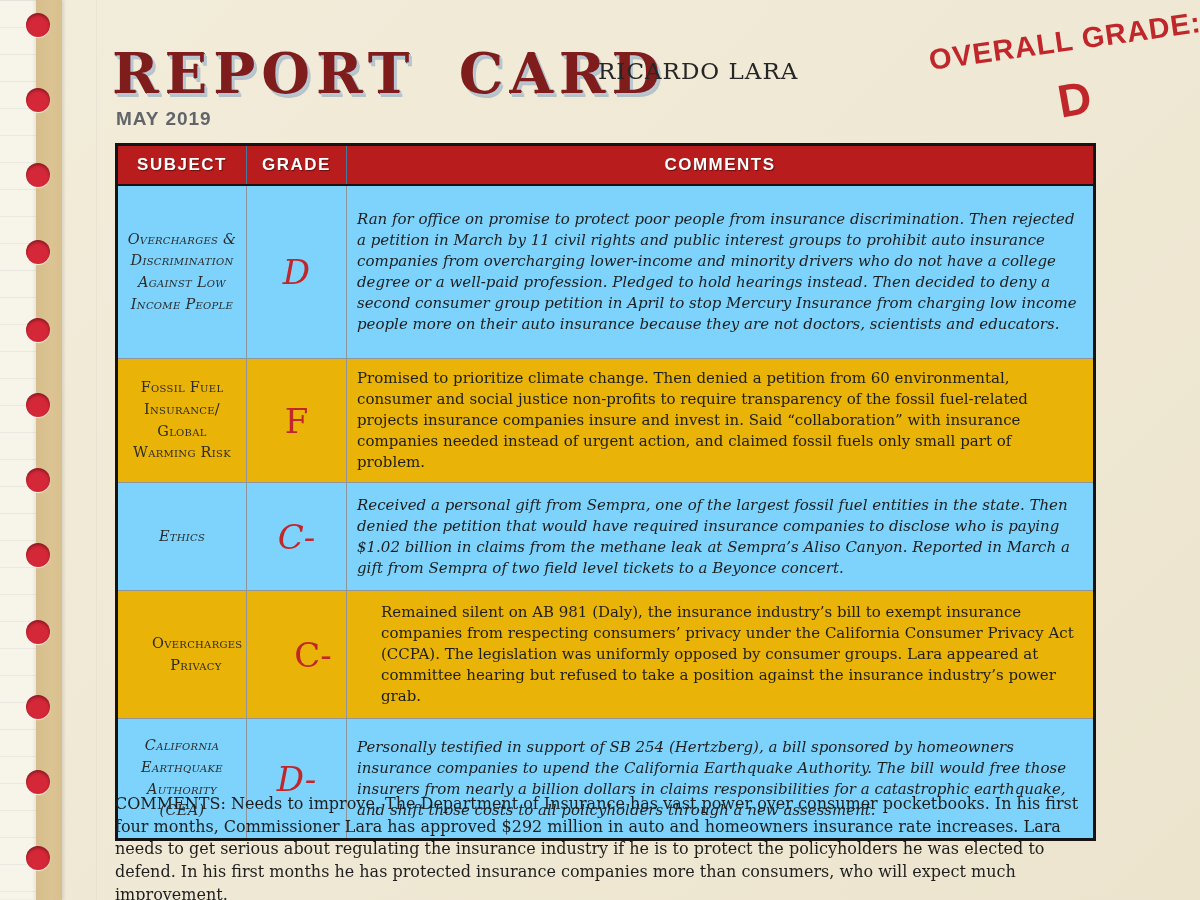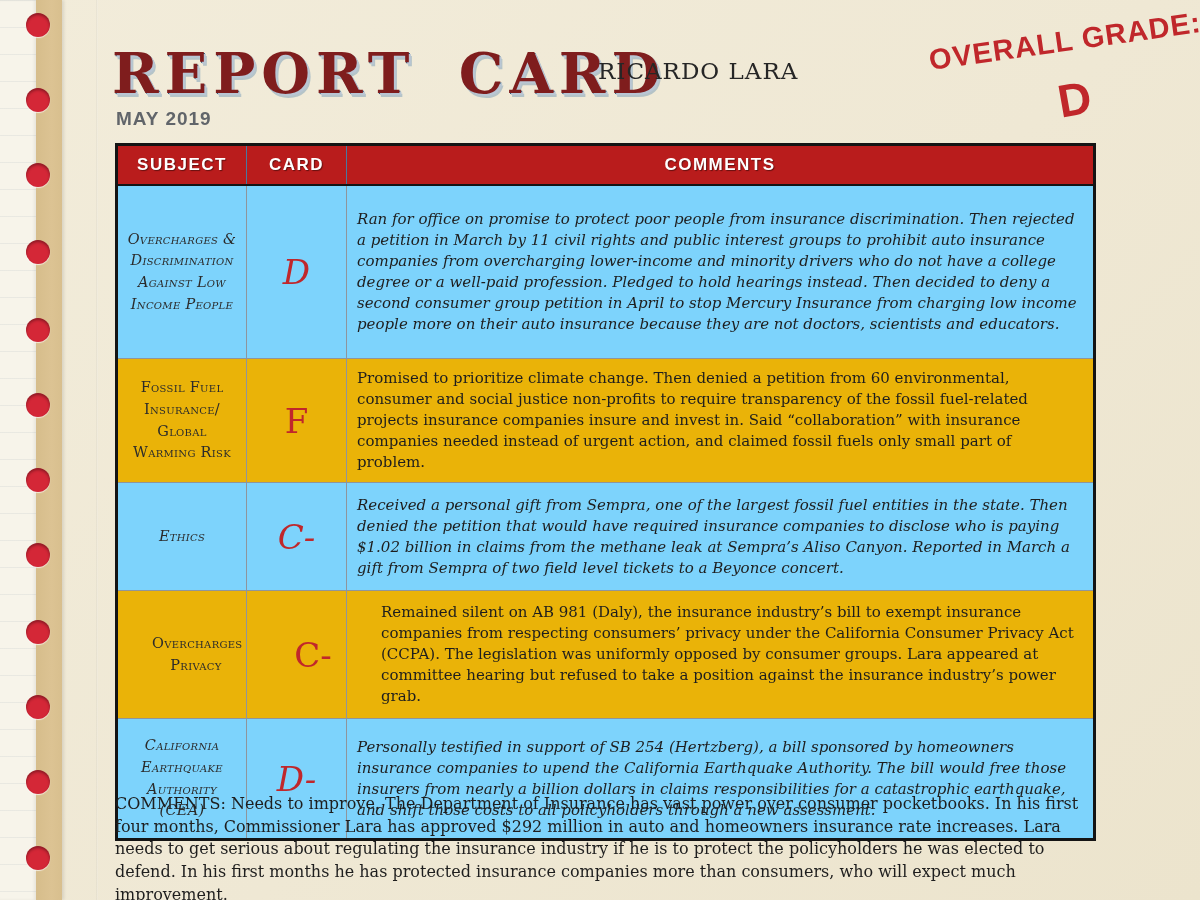--- a/index.html
+++ b/index.html
@@ -137,21 +137,21 @@
 
 <table class="report">
   <colgroup>
       <col style="width:130px">
       <col style="width:100px">
       <col style="width:748px">
     </colgroup>
   <thead>
     <tr>
       <th>SUBJECT</th>
-      <th>CARD</th>
+      <th>GRADE</th>
       <th>COMMENTS</th>
     </tr>
   </thead>
   <tbody>
     <tr class="row-odd r1">
       <td class="subject">Overcharges &amp; Discrimination Against Low Income People</td>
       <td class="grade">D</td>
       <td class="comments">Ran for office on promise to protect poor people from insurance discrimination. Then rejected a petition in March by 11 civil rights and public interest groups to prohibit auto insurance companies from overcharging lower-income and minority drivers who do not have a college degree or a well-paid profession. Pledged to hold hearings instead. Then decided to deny a second consumer group petition in April to stop Mercury Insurance from charging low income people more on their auto insurance because they are not doctors, scientists and educators.</td>
     </tr>
     <tr class="row-even r2">

